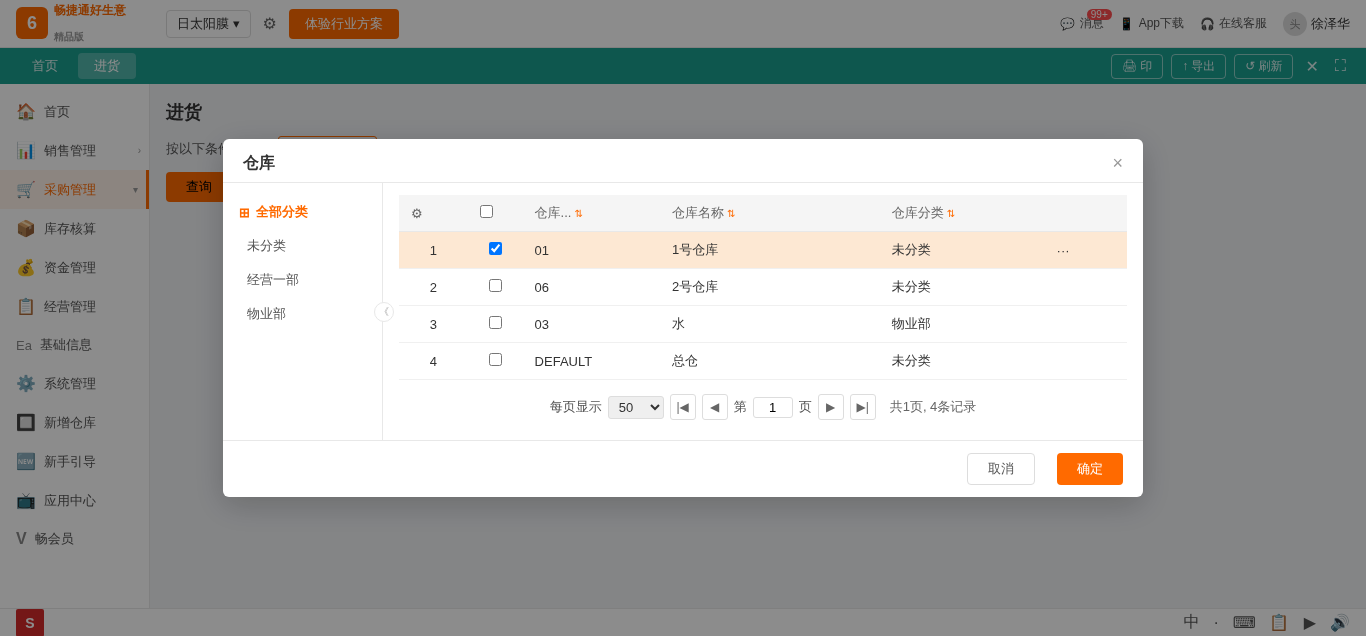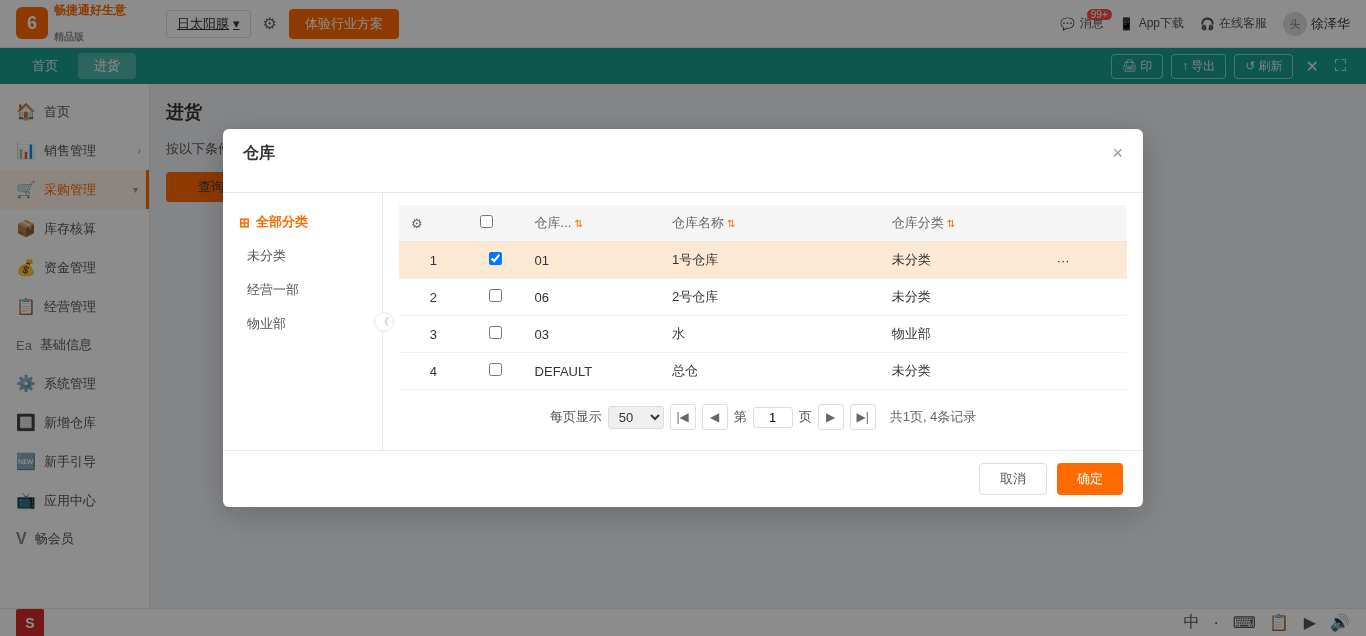--- a/index.html
+++ b/index.html
@@ -48,21 +48,20 @@
     .nav-branch {
       display: flex;
       align-items: center;
       gap: 4px;
       padding: 4px 10px;
       border: 1px solid #ddd;
       border-radius: 4px;
       cursor: pointer;
       font-size: 13px;
       color: #333;
-      text-decoration: underline;
     }
     .nav-btn-industry {
       background: #ff6a00;
       color: white;
       border: none;
       padding: 6px 16px;
       border-radius: 4px;
       cursor: pointer;
       font-size: 13px;
     }
@@ -203,21 +202,21 @@
       width: 920px;
       max-height: 560px;
       display: flex;
       flex-direction: column;
       box-shadow: 0 8px 32px rgba(0,0,0,0.2);
     }
     .modal-header {
       display: flex;
       align-items: center;
       justify-content: space-between;
-      padding: 14px 20px 28px;
+      padding: 14px 20px 8px;
       border-bottom: 1px solid #e8e8e8;
     }
     .modal-title { font-size: 16px; font-weight: bold; color: #333; }
     .modal-close { cursor: pointer; color: #999; font-size: 18px; }
     .modal-body {
       display: flex;
       flex: 1;
       overflow: hidden;
     }
 
@@ -407,20 +406,21 @@
       color: #555;
     }
     .btn-confirm {
       padding: 6px 20px;
       border: none;
       border-radius: 4px;
       background: #ff6a00;
       color: white;
       cursor: pointer;
       font-size: 13px;
+      margin-left: 12px;
     }
 
     
     .status-bar {
       position: fixed;
       bottom: 0;
       left: 0;
       right: 0;
       height: 28px;
       background: #fff;
@@ -455,23 +455,23 @@
       margin-left: auto;
     }
     .status-icon { font-size: 16px; color: #555; cursor: pointer; }
 
     
     .content-behind {
       position: relative;
     }
     .btn-query {
       background: #ff6a00;
-      color: #404040;
+      color: #000000;
       border: none;
-      padding: 6px 32px;
+      padding: 6px 20px;
       border-radius: 4px;
       cursor: pointer;
       font-size: 13px;
     }
     .btn-settings {
       background: #fff;
       color: #555;
       border: 1px solid #ddd;
       padding: 6px 16px;
       border-radius: 4px;

